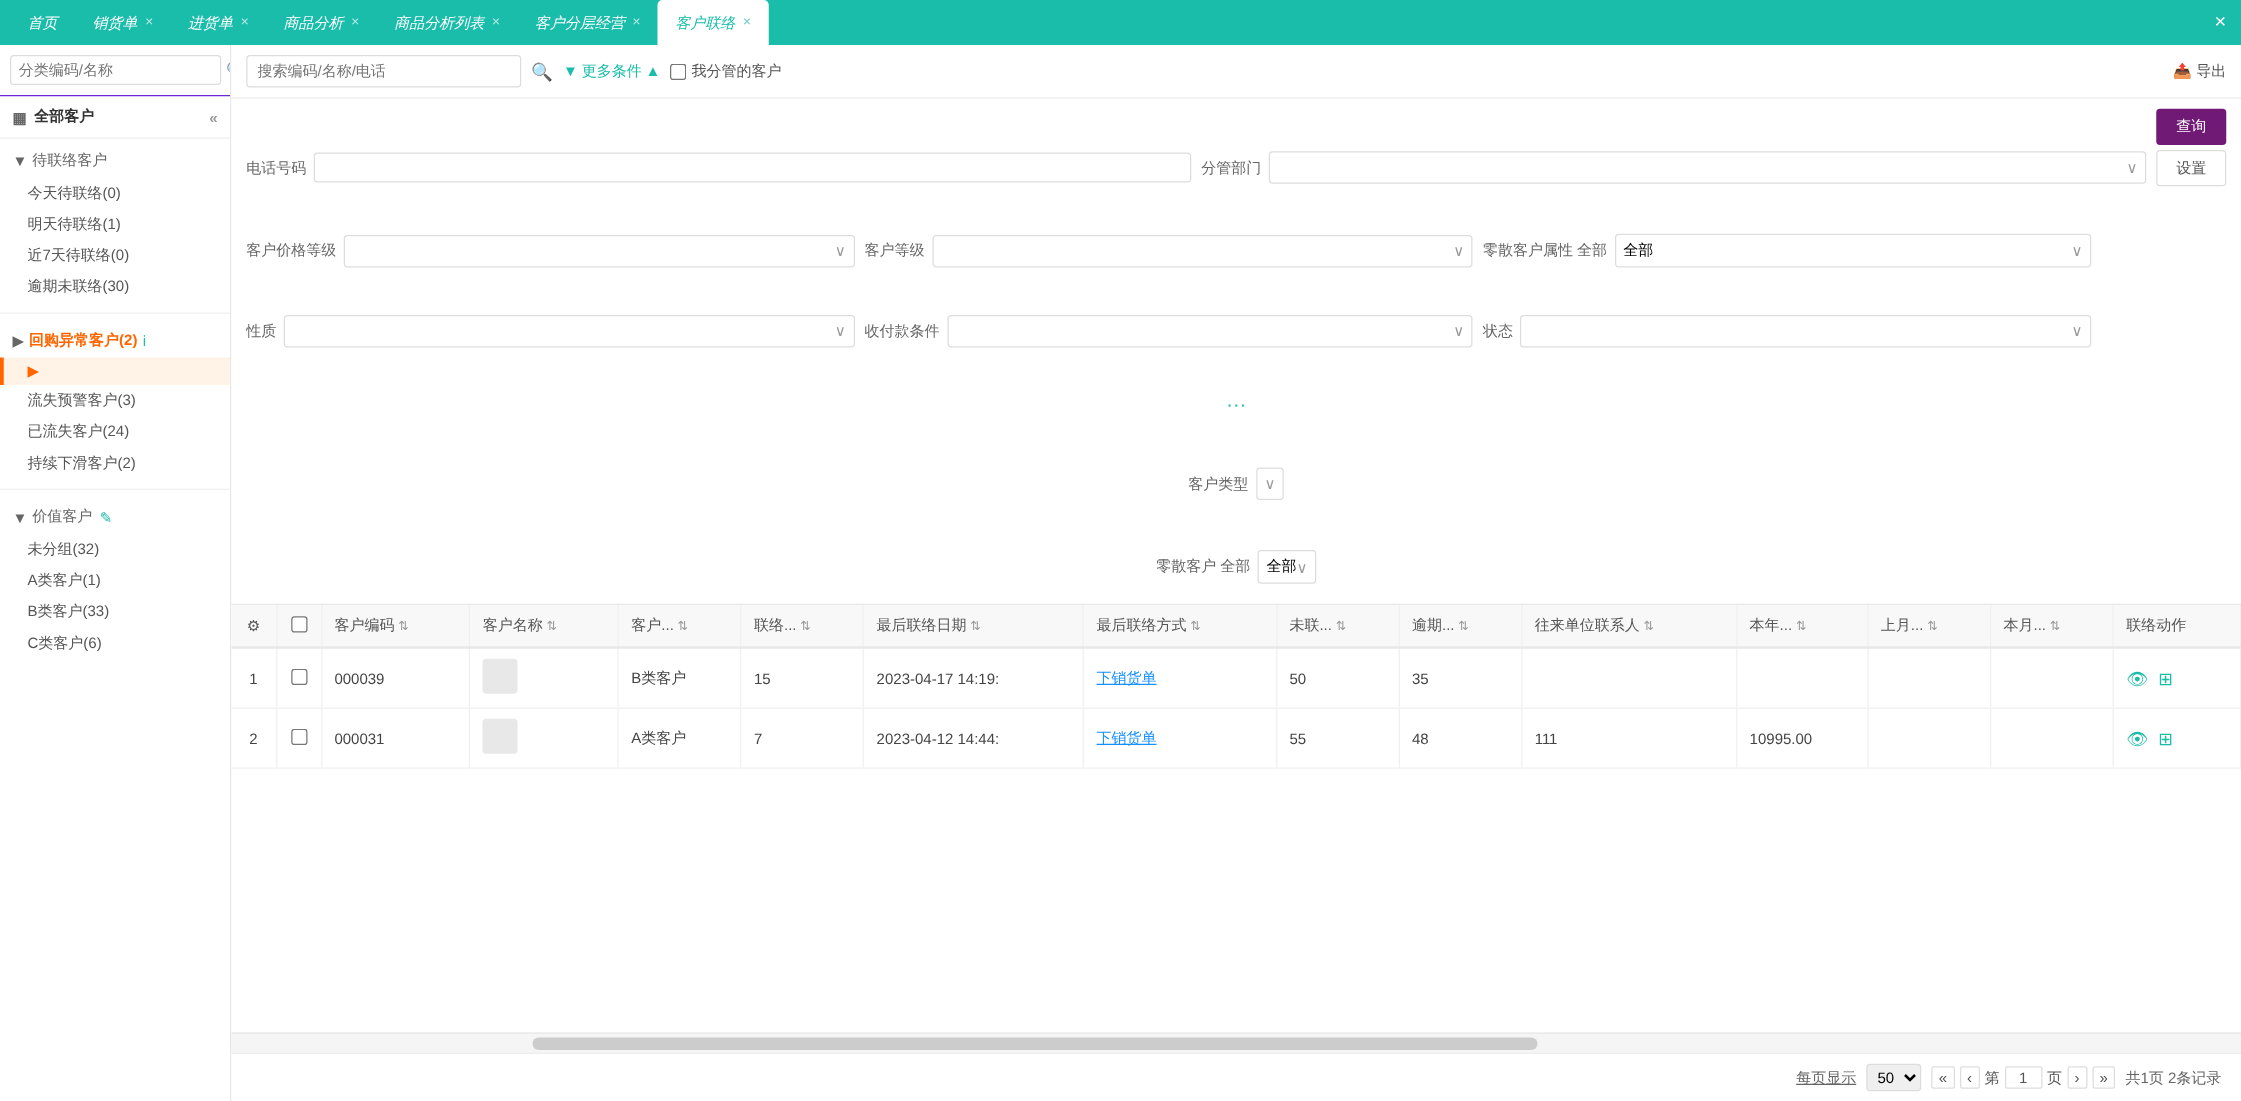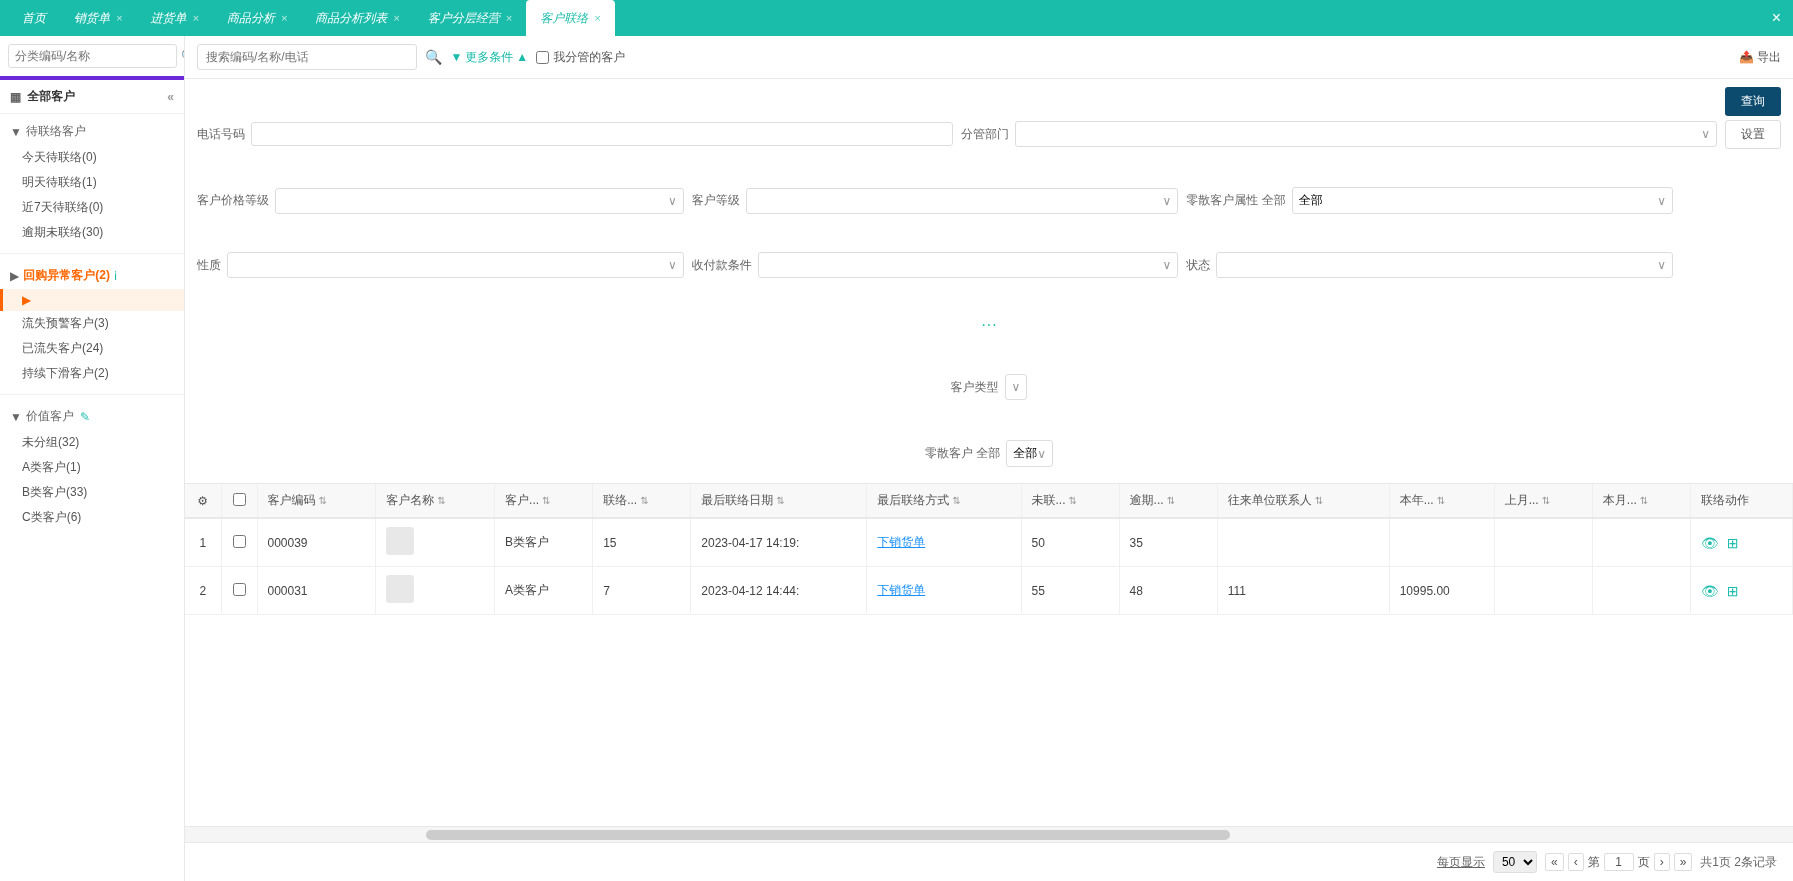--- a/index.html
+++ b/index.html
@@ -59,21 +59,21 @@
       background: white;
       border-right: 1px solid #e8e8e8;
       display: flex;
       flex-direction: column;
       overflow: hidden;
     }
     .sidebar-search {
       padding: 8px;
       display: flex;
       align-items: center;
-      border-bottom: 4px solid #6d28d9;
+      border-bottom: 1px solid #6d28d9;
     }
     .sidebar-search input {
       flex: 1;
       border: 1px solid #ddd;
       border-radius: 3px;
       padding: 4px 6px;
       font-size: 12px;
       outline: none;
     }
     .sidebar-search .search-icon {
@@ -245,21 +245,21 @@
       align-items: center;
       cursor: pointer;
       min-height: 26px;
       position: relative;
     }
     .filter-cell .filter-select .chevron {
       margin-left: auto;
       color: #999;
     }
     .query-btn {
-      background: #0c4a6e;
+      background: #701a75;
       color: white;
       border: none;
       border-radius: 3px;
       padding: 6px 16px;
       cursor: pointer;
       font-size: 12px;
     }
     .settings-btn {
       background: white;
       color: #555;

